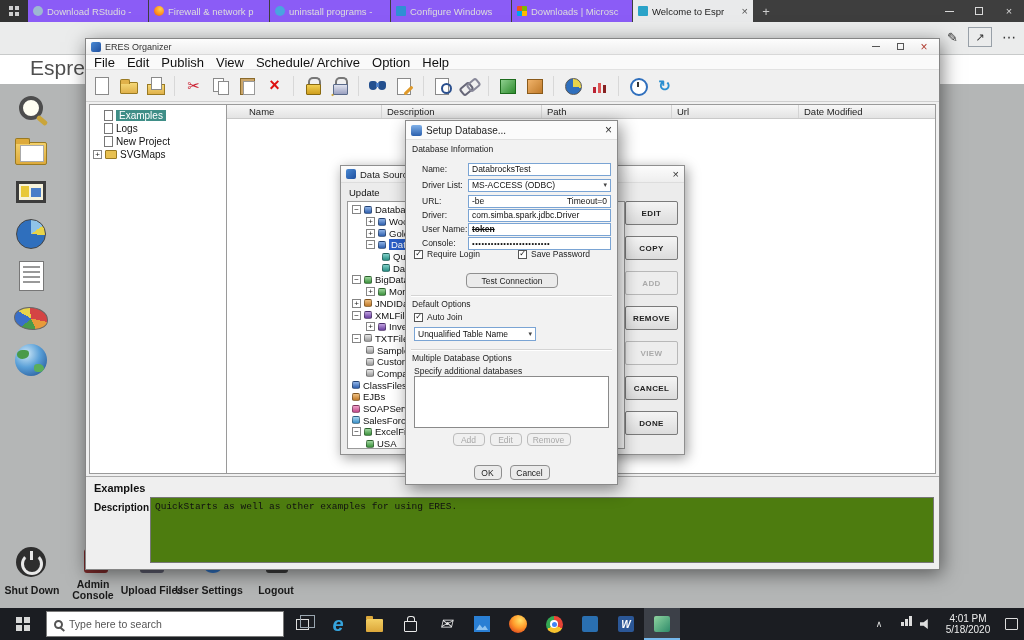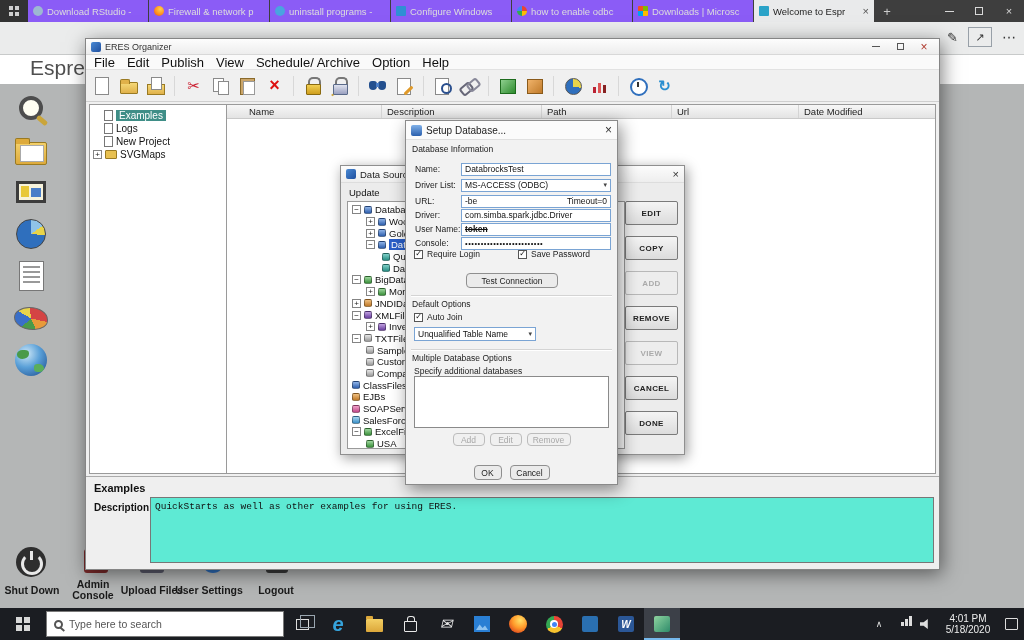--- a/index.html
+++ b/index.html
@@ -130,21 +130,21 @@
 .exp{width:9px;height:9px;border:1px solid #848484;background:#fff;font-size:8px;line-height:7px;text-align:center;color:#222;flex:none}
 .exp.plus::before{content:"+"} .exp.minus::before{content:"−"}
 .etrow .sel{background:#3f8e87;color:#fff;padding:0 3px}
 .elist{position:absolute;left:141px;top:65px;right:3px;height:370px;background:#fff;border:1px solid #9a9a9a;border-left:none}
 .lhdr{height:14px;display:flex;background:linear-gradient(#f7f7f7,#e3e3e3);border-bottom:1px solid #c9c9c9}
 .col{height:100%;display:flex;align-items:center;border-right:1px solid #d4d4d4;font-size:9.5px;color:#222;padding-left:5px}
 .c1{width:155px;padding-left:22px}.c2{width:160px}.c3{width:130px}.c4{width:127px}.c5{flex:1;border-right:none}
 .epanel{position:absolute;left:0;right:0;top:437px;bottom:0;background:#efefef;border-top:1px solid #aaa}
 .ptitle{position:absolute;left:8px;top:5px;font-size:11px;font-weight:bold;color:#111}
 .plabel{position:absolute;left:8px;top:25px;font-size:10px;font-weight:bold;color:#111}
-.pbox{position:absolute;left:64px;top:20px;right:5px;bottom:6px;background:#5eead4;border:1px solid #777;font-family:"Liberation Mono",monospace;font-size:9.5px;color:#111;padding:3px 4px}
+.pbox{position:absolute;left:64px;top:20px;right:5px;bottom:6px;background:#4d7c0f;border:1px solid #777;font-family:"Liberation Mono",monospace;font-size:9.5px;color:#111;padding:3px 4px}
 
 
 .ds{left:340px;top:165px;width:345px;height:290px;background:#ececec;border:1px solid #8f8f8f;z-index:20;box-shadow:2px 3px 12px rgba(0,0,0,.4)}
 .dstitle{height:17px;background:linear-gradient(#fcfcfc,#eee);border-bottom:1px solid #ddd;display:flex;align-items:center;gap:4px;padding:0 5px}
 .dstext{font-size:9.5px;color:#222;flex:1}
 .dsclose{color:#333;font-size:11px}
 .dsupdate{position:absolute;left:8px;top:21px;font-size:9.5px;color:#111}
 .dstree{position:absolute;left:6px;top:35px;width:278px;height:248px;background:#fff;border:1px solid #9a9a9a;overflow:hidden;padding-top:2px}
 .dsrow{height:11.7px;display:flex;align-items:center;gap:3px;font-size:9.5px;color:#111;padding-left:4px}
 .dsrow.l1{padding-left:18px}.dsrow.l2{padding-left:34px}
@@ -157,21 +157,21 @@
 .dsbtn{position:absolute;right:6px;width:53px;height:24px;background:linear-gradient(#f4f4f4,#dcdcdc);border:1px solid #7a7a7a;border-radius:2px;display:flex;align-items:center;justify-content:center;font-size:8px;font-weight:bold;letter-spacing:.4px;color:#222}
 .dsbtn.disabled{color:#aaa;border-color:#b8b8b8;background:#ededed}
 
 
 .setup{left:405px;top:120px;width:213px;height:365px;background:#f2f2f2;border:1px solid #8a8a8a;z-index:30;box-shadow:3px 5px 16px rgba(0,0,0,.45)}
 .sutitle{height:19px;display:flex;align-items:center;gap:4px;padding:0 5px;background:#fbfbfb;border-bottom:1px solid #e0e0e0}
 .sicon{width:11px;height:11px;border-radius:2px;background:linear-gradient(#7fb0e8,#2a5fad);flex:none}
 .sutext{font-size:10px;color:#222;flex:1}
 .suclose{color:#333;font-size:12px}
 .ssec{position:absolute;left:6px;font-size:8.5px;color:#222}
-.srow{position:absolute;left:9px;right:6px;height:24px;display:flex;align-items:center}
+.srow{position:absolute;left:16px;right:6px;height:24px;display:flex;align-items:center}
 .slab{width:46px;flex:none;font-size:8.5px;color:#222}
 .fld{flex:1;height:13px;background:#fff;border:1px solid #7aa4d4;font-size:8.5px;color:#111;display:flex;align-items:center;padding:0 3px;overflow:hidden;white-space:nowrap}
 .combo .arr{margin-left:auto;font-size:7px;color:#444}
 .urlfld{justify-content:space-between}
 .struck{text-decoration:line-through;font-weight:bold}
 .pwd{font-size:7.5px;letter-spacing:.5px}
 .cbwrap{position:absolute;display:flex;align-items:center;gap:4px;font-size:8.5px;color:#222}
 .cb{width:9px;height:9px;border:1px solid #555;background:#fff;display:flex;align-items:center;justify-content:center;flex:none}
 .cb.on::before{content:"✓";font-size:8px;color:#111;line-height:1}
 .sbtn{background:#ebebeb;border:1px solid #8f8f8f;border-radius:4px;font-size:8.5px;color:#222;display:flex;align-items:center;justify-content:center}
@@ -245,24 +245,20 @@
         </div>
       <div class="tab">
           <span class="fav fv3"></span>
           <span class="lbl">uninstall programs -</span>
         </div>
       <div class="tab">
           <span class="fav fv4"></span>
           <span class="lbl">Configure Windows</span>
         </div>
       <div class="tab">
-          <span class="fav fv5"></span>
-          <span class="lbl">how to enable odbc</span>
-        </div>
-      <div class="tab">
           <span class="fav fv6"></span>
           <span class="lbl">Downloads | Microsc</span>
         </div>
       <div class="tab active">
           <span class="fav fv7"></span>
           <span class="lbl">Welcome to Espr</span>
           <span class="tclose g-x"></span>
         </div>
       <div class="newtab g-plus"></div>
     </div>

